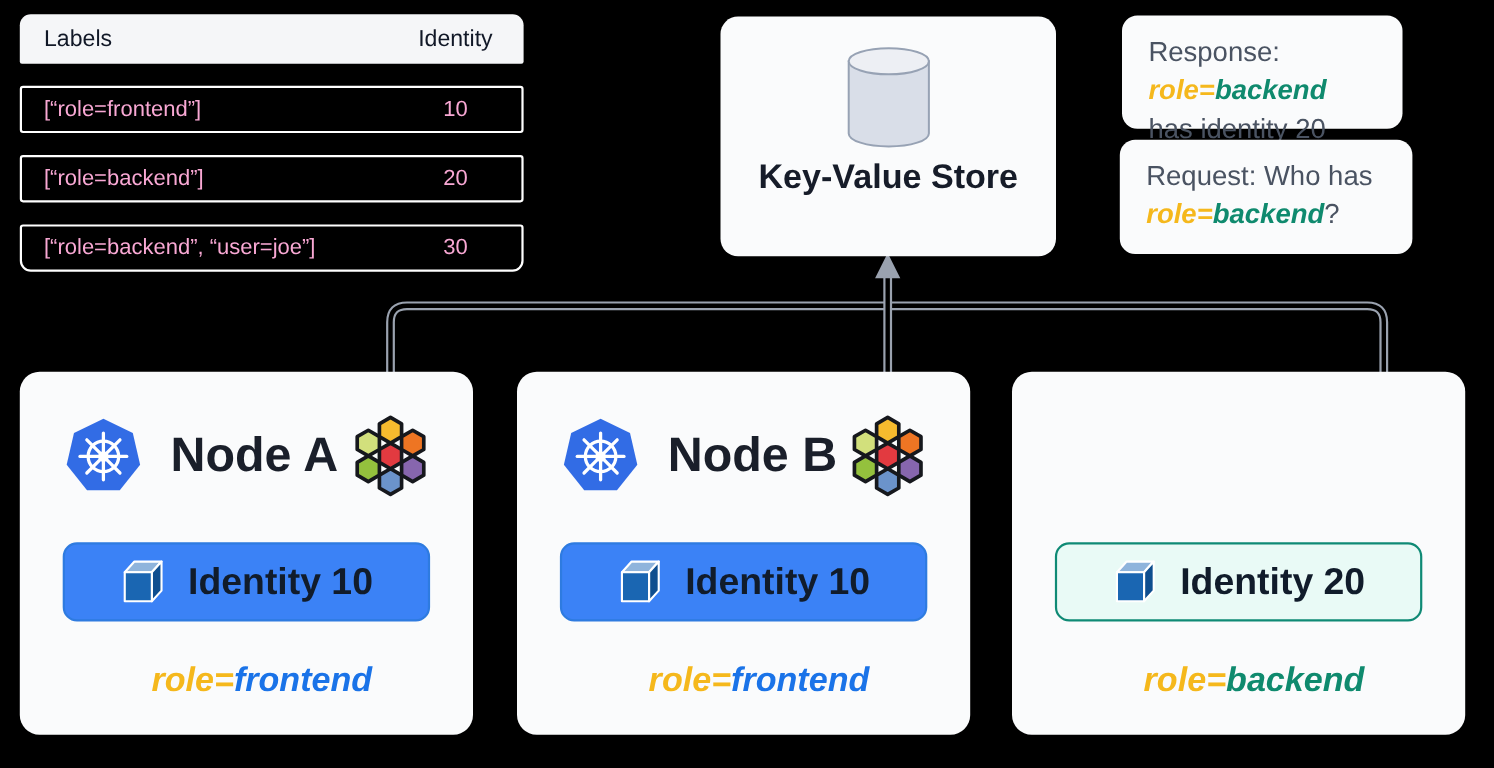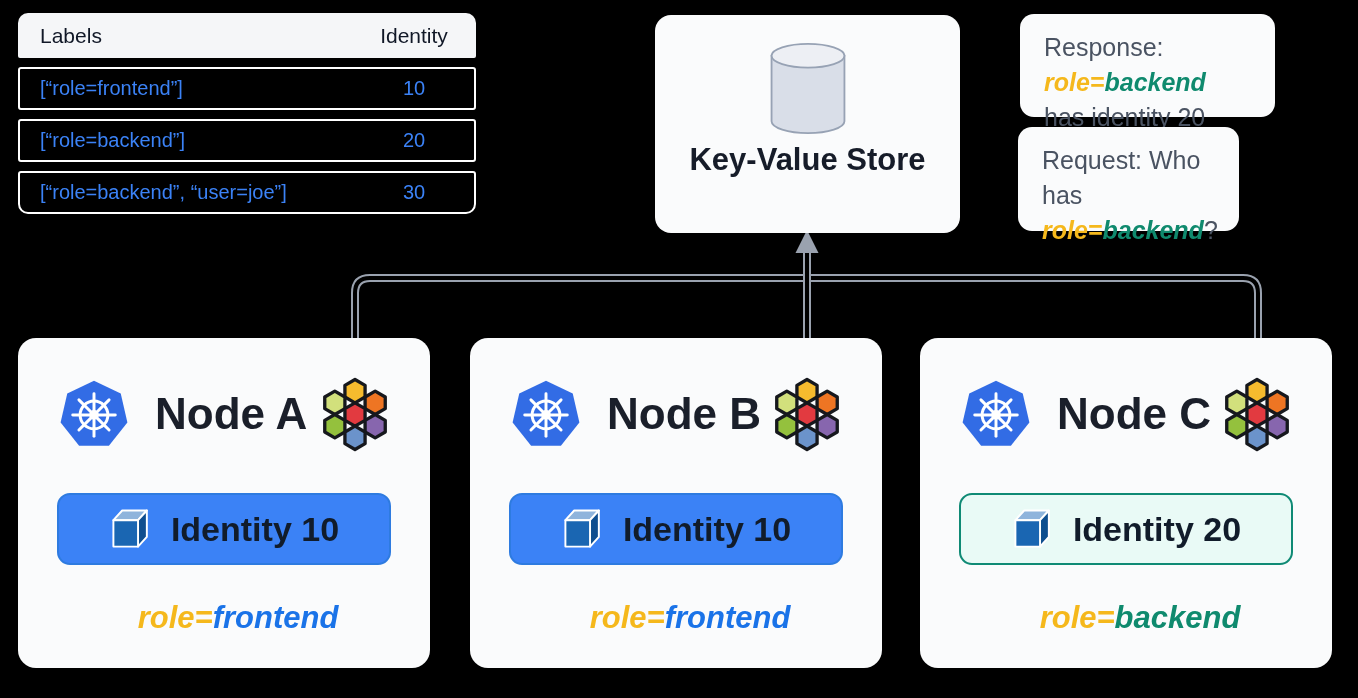--- a/index.html
+++ b/index.html
@@ -14,37 +14,37 @@
   
   .label-table { position: absolute; left: 18px; top: 13px; width: 458px; }
   .label-table .thead {
     box-sizing: border-box; height: 45px;
     background: #F5F6F8; border-radius: 10px 10px 2px 2px;
     display: flex; align-items: center; justify-content: space-between;
     padding: 0 22px; font-size: 21px; font-weight: 500; color: #111827;
   }
   .label-table .id-col { width: 80px; text-align: center; }
   .label-table .trow {
-    box-sizing: border-box; height: 43px; margin-top: 9px;
+    box-sizing: border-box; height: 43px; margin-top: 20px;
     border: 2px solid #FFFFFF; border-radius: 3px;
     display: flex; align-items: center; justify-content: space-between;
-    padding: 0 20px; font-size: 20px; color: #3b82f6; background: #000000;
+    padding: 0 20px; font-size: 20px; color: #f9a8d4; background: #000000;
   }
   .label-table .trow:last-child { border-radius: 3px 3px 10px 10px; }
 
   
   .card { position: absolute; background: #FAFBFC; border-radius: 16px; }
 
   .kv-store { left: 655px; top: 15px; width: 305px; height: 218px; text-align: center; }
   .kv-store .cyl { margin-top: 26px; }
   .kv-store .kv-label { margin-top: 2px; font-size: 31px; font-weight: 700; color: #161C29; }
 
   .msg { box-sizing: border-box; border-radius: 14px; font-size: 25px; line-height: 35px; color: #4A5362; padding: 16px 20px 0 24px; }
   .msg-response { left: 1020px; top: 14px; width: 255px; height: 103px; }
-  .msg-request { left: 1018px; top: 127px; width: 221px; height: 104px; }
+  .msg-request { left: 1018px; top: 127px; width: 266px; height: 104px; }
   .role-key { color: #F5B81C; font-style: italic; font-weight: 700; }
   .role-frontend { color: #1A73E8; font-style: italic; font-weight: 700; }
   .role-backend { color: #0F8A6E; font-style: italic; font-weight: 700; }
 
   
   .node { top: 338px; width: 412px; height: 330px; border-radius: 18px; }
   .node-a { left: 18px; } .node-b { left: 470px; } .node-c { left: 920px; }
   .node-head {
     position: absolute; left: 39px; right: 40px; top: 36px; height: 80px;
     display: flex; align-items: center;
@@ -207,29 +207,20 @@
           <use href="#sym-cube"></use>
         </svg>
       <span class="badge-label">Identity 10</span>
     </div>
     <div class="node-role">
       <span class="role-key">role=</span><span class="role-frontend">frontend</span>
     </div>
   </div>
 
   <div class="card node node-c">
-    <div class="node-head">
-      <svg width="74" height="76">
-          <use href="#sym-k8s"></use>
-        </svg>
-      <span class="node-name">Node C</span>
-      <svg class="hive-wrap" width="70" height="81">
-          <use href="#sym-hive"></use>
-        </svg>
-    </div>
     <div class="badge badge-green">
       <svg width="44" height="46">
           <use href="#sym-cube"></use>
         </svg>
       <span class="badge-label">Identity 20</span>
     </div>
     <div class="node-role">
       <span class="role-key">role=</span><span class="role-backend">backend</span>
     </div>
   </div>

